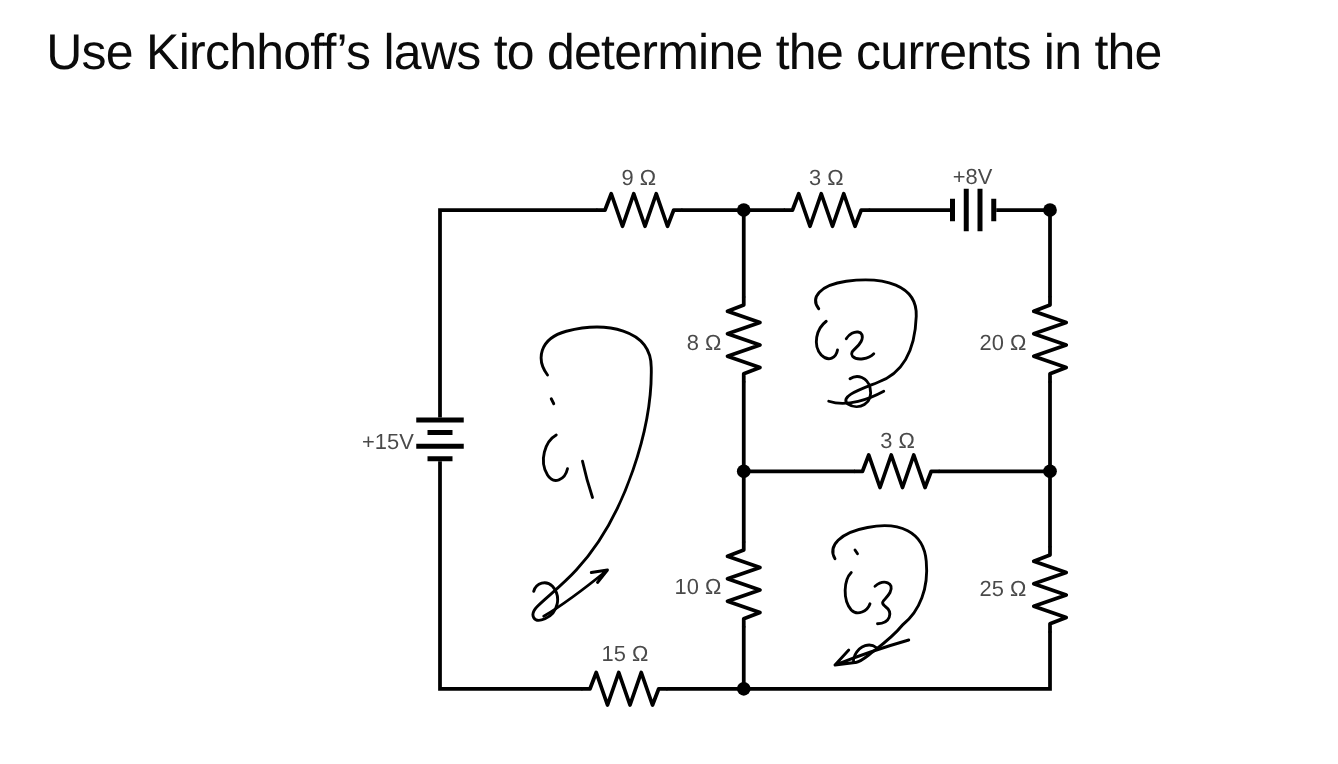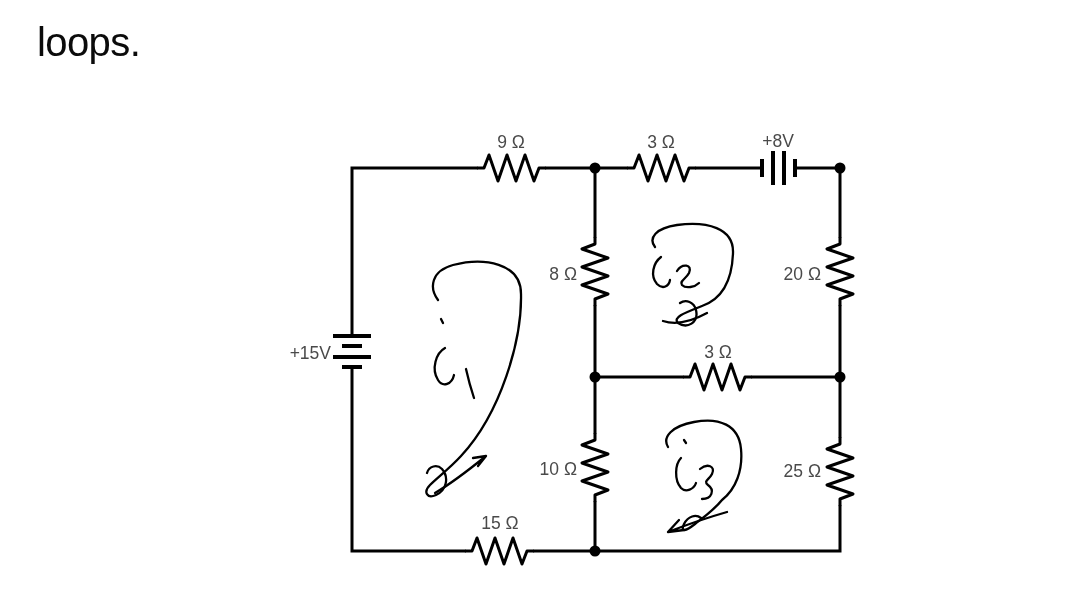--- a/index.html
+++ b/index.html
@@ -21,21 +21,21 @@
   .clabel{
     font-family:"Liberation Sans", sans-serif;
     font-size:17.5px;fill:#4a4a4a;
   }
   .scribble{stroke:#000000;stroke-width:2.3;fill:none;stroke-linecap:round;stroke-linejoin:round;}
 </style>
 </head>
 <body>
 
 <div class="question">
-  <div>loops.</div>
+  <div>Use Kirchhoff’s laws to determine the currents in the</div>
 </div>
 
 <svg class="circuit" width="1070" height="611" viewBox="0 0 1070 611">
 
   <g>
     <path class="wire" d="M352,334 L352,168 L478,168 M545,168 L628,168 M695,168 L760,168 M797,168 L840,168 L840,238 M840,305 L840,438 M840,505 L840,551 L533,551 M466,551 L352,551 L352,369"></path>
     <path class="wire" d="M595,168 L595,238 M595,305 L595,434 M595,501 L595,551"></path>
     <path class="wire" d="M595,377 L684,377 M751,377 L840,377"></path>
   </g>
 

